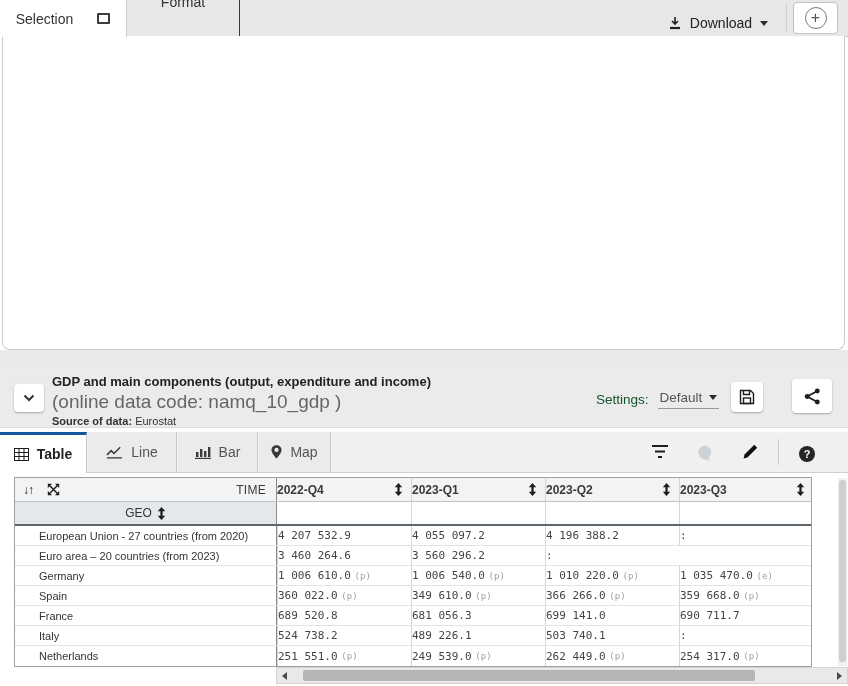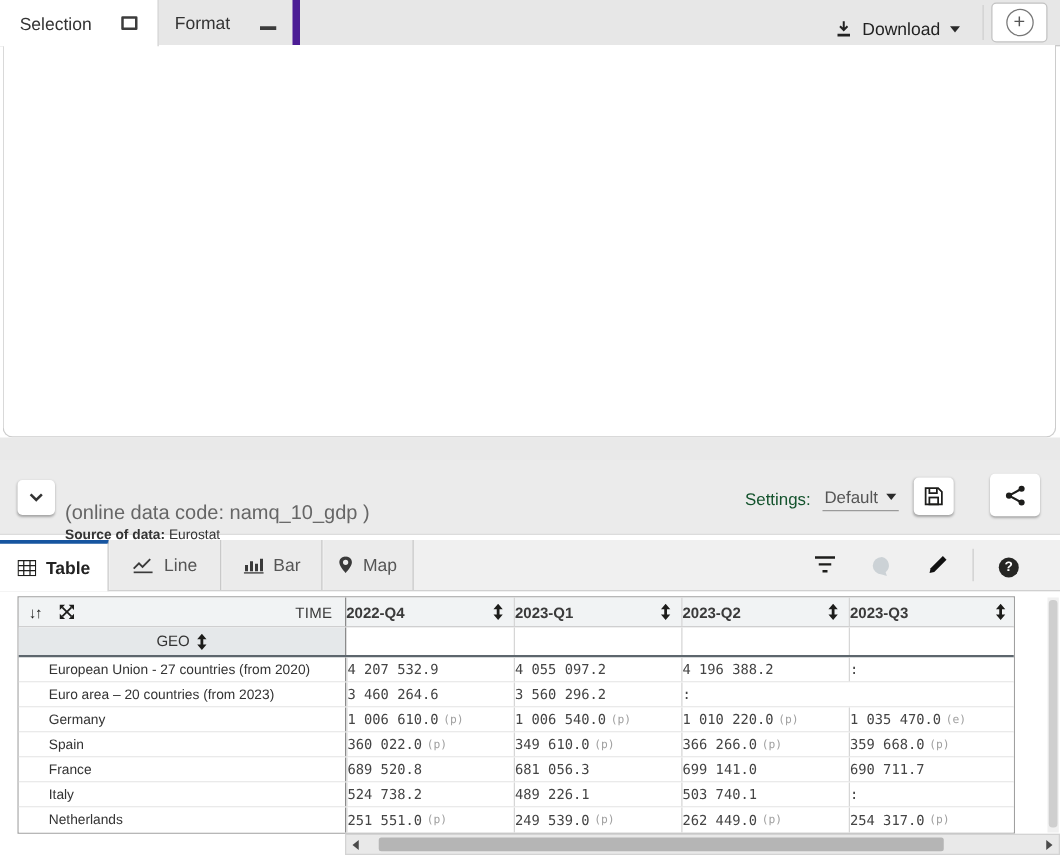--- a/index.html
+++ b/index.html
@@ -6,21 +6,21 @@
   body { background:#fff; }
   .screen { position:relative; width:848px; height:686px; background:#fff; overflow:hidden;
             font-family:"Liberation Sans", sans-serif; color:#333; }
   .abs { position:absolute; }
 
   
   .topbar { left:0; top:0; width:848px; height:37px; background:#e7e7e7; border-bottom:1px solid #c9c9c9; }
   .top-tab { position:absolute; top:0; height:36px; display:flex; align-items:center; justify-content:center;
              gap:24px; font-size:14px; color:#333; cursor:pointer; }
   .top-tab.active { background:#fff; height:37px; z-index:3; border-right:1px solid #cfcfcf; }
-  .top-tab.plain { border-right:6px solid #4c1d95; }
+  .top-tab.plain { border-right:1px solid #4c1d95;flex-direction:column; }
   .window-icon { width:13px; height:11px; border:2px solid #3c3c3c; border-radius:1px; display:inline-block; }
   .dash-icon { width:13px; height:3px; background:#3c3c3c; display:inline-block; margin-top:9px; }
   .download-btn { position:absolute; left:652px; top:0; width:132px; height:46px; display:flex; align-items:center;
                   justify-content:center; gap:8px; font-size:14px; color:#222; background:transparent; border:none; cursor:pointer; }
   .top-divider { position:absolute; left:786px; top:4px; width:1px; height:28px; background:#cfcfcf; }
   .add-btn { position:absolute; left:793px; top:2px; width:45px; height:32px; background:#fff; border:1px solid #c2c2c2;
              border-radius:4px; display:flex; align-items:center; justify-content:center; cursor:pointer; }
   .caret { width:0; height:0; border-left:4.5px solid transparent; border-right:4.5px solid transparent;
            border-top:5.5px solid #2a2a2a; display:inline-block; }
   .caret.sm { border-left-width:4px; border-right-width:4px; border-top-width:5px; }
@@ -75,21 +75,21 @@
   .help-circle { position:absolute; width:16px; height:16px; border-radius:50%; background:#262624; color:#fff;
                  font-size:11px; font-weight:700; display:flex; align-items:center; justify-content:center; cursor:pointer; }
 
   
   .gray-gap { left:0; top:350px; width:848px; height:18px; background:#e9e9e9; }
   .ds-header { left:0; top:368px; width:848px; height:60px; background:#ebebeb; border-bottom:1px solid #dcdcdc; }
   .chev-btn { position:absolute; left:14px; top:384px; width:30px; height:28px; background:#fff; border:none; border-radius:4px;
               box-shadow:0 1px 2px rgba(0,0,0,.3); display:flex; align-items:center; justify-content:center; cursor:pointer; }
   .ds-titles { position:absolute; left:52px; top:374px; display:flex; flex-direction:column; gap:2px; }
   .ds-title { font-size:13px; font-weight:700; color:#222; }
-  .ds-code { font-size:16px; color:#666;margin-top:28px; }
+  .ds-code { font-size:19px; color:#666; }
   .ds-source { font-size:11px; color:#333; }
   .ds-source b { font-weight:700; }
   .settings-row { position:absolute; left:596px; top:384px; height:30px; display:flex; align-items:center; gap:9px; }
   .settings-label { font-size:13.5px; color:#14532d; }
   .settings-value { font-size:13.5px; color:#555; border-bottom:1px solid #9a9a9a; padding:0 2px 3px 2px; display:inline-flex;
                     align-items:center; gap:7px; cursor:pointer; }
   .icon-btn { background:#fff; border:none; border-radius:4px; box-shadow:0 1px 2px rgba(0,0,0,.3);
               display:flex; align-items:center; justify-content:center; cursor:pointer; }
   .save-btn { position:absolute; left:731px; top:382px; width:32px; height:30px; }
   .share-btn { position:absolute; left:792px; top:379px; width:40px; height:34px; }
@@ -307,20 +307,21 @@
   </div>
 
   <div class="abs gray-gap"></div>
   <div class="abs ds-header"></div>
   <button class="chev-btn">
     <svg width="12" height="8" viewBox="0 0 12 8" fill="none" stroke="#333" stroke-width="2">
         <path d="M1.5 1.5L6 6l4.5-4.5"></path>
       </svg>
   </button>
   <div class="ds-titles">
+    <div class="ds-title">GDP and main components (output, expenditure and income)</div>
     <div class="ds-code">(online data code: namq_10_gdp )</div>
     <div class="ds-source">
       <b>Source of data:</b>
       <span>Eurostat</span>
     </div>
   </div>
   <div class="settings-row">
     <span class="settings-label">Settings:</span>
     <span class="settings-value">
       <span>Default</span>

